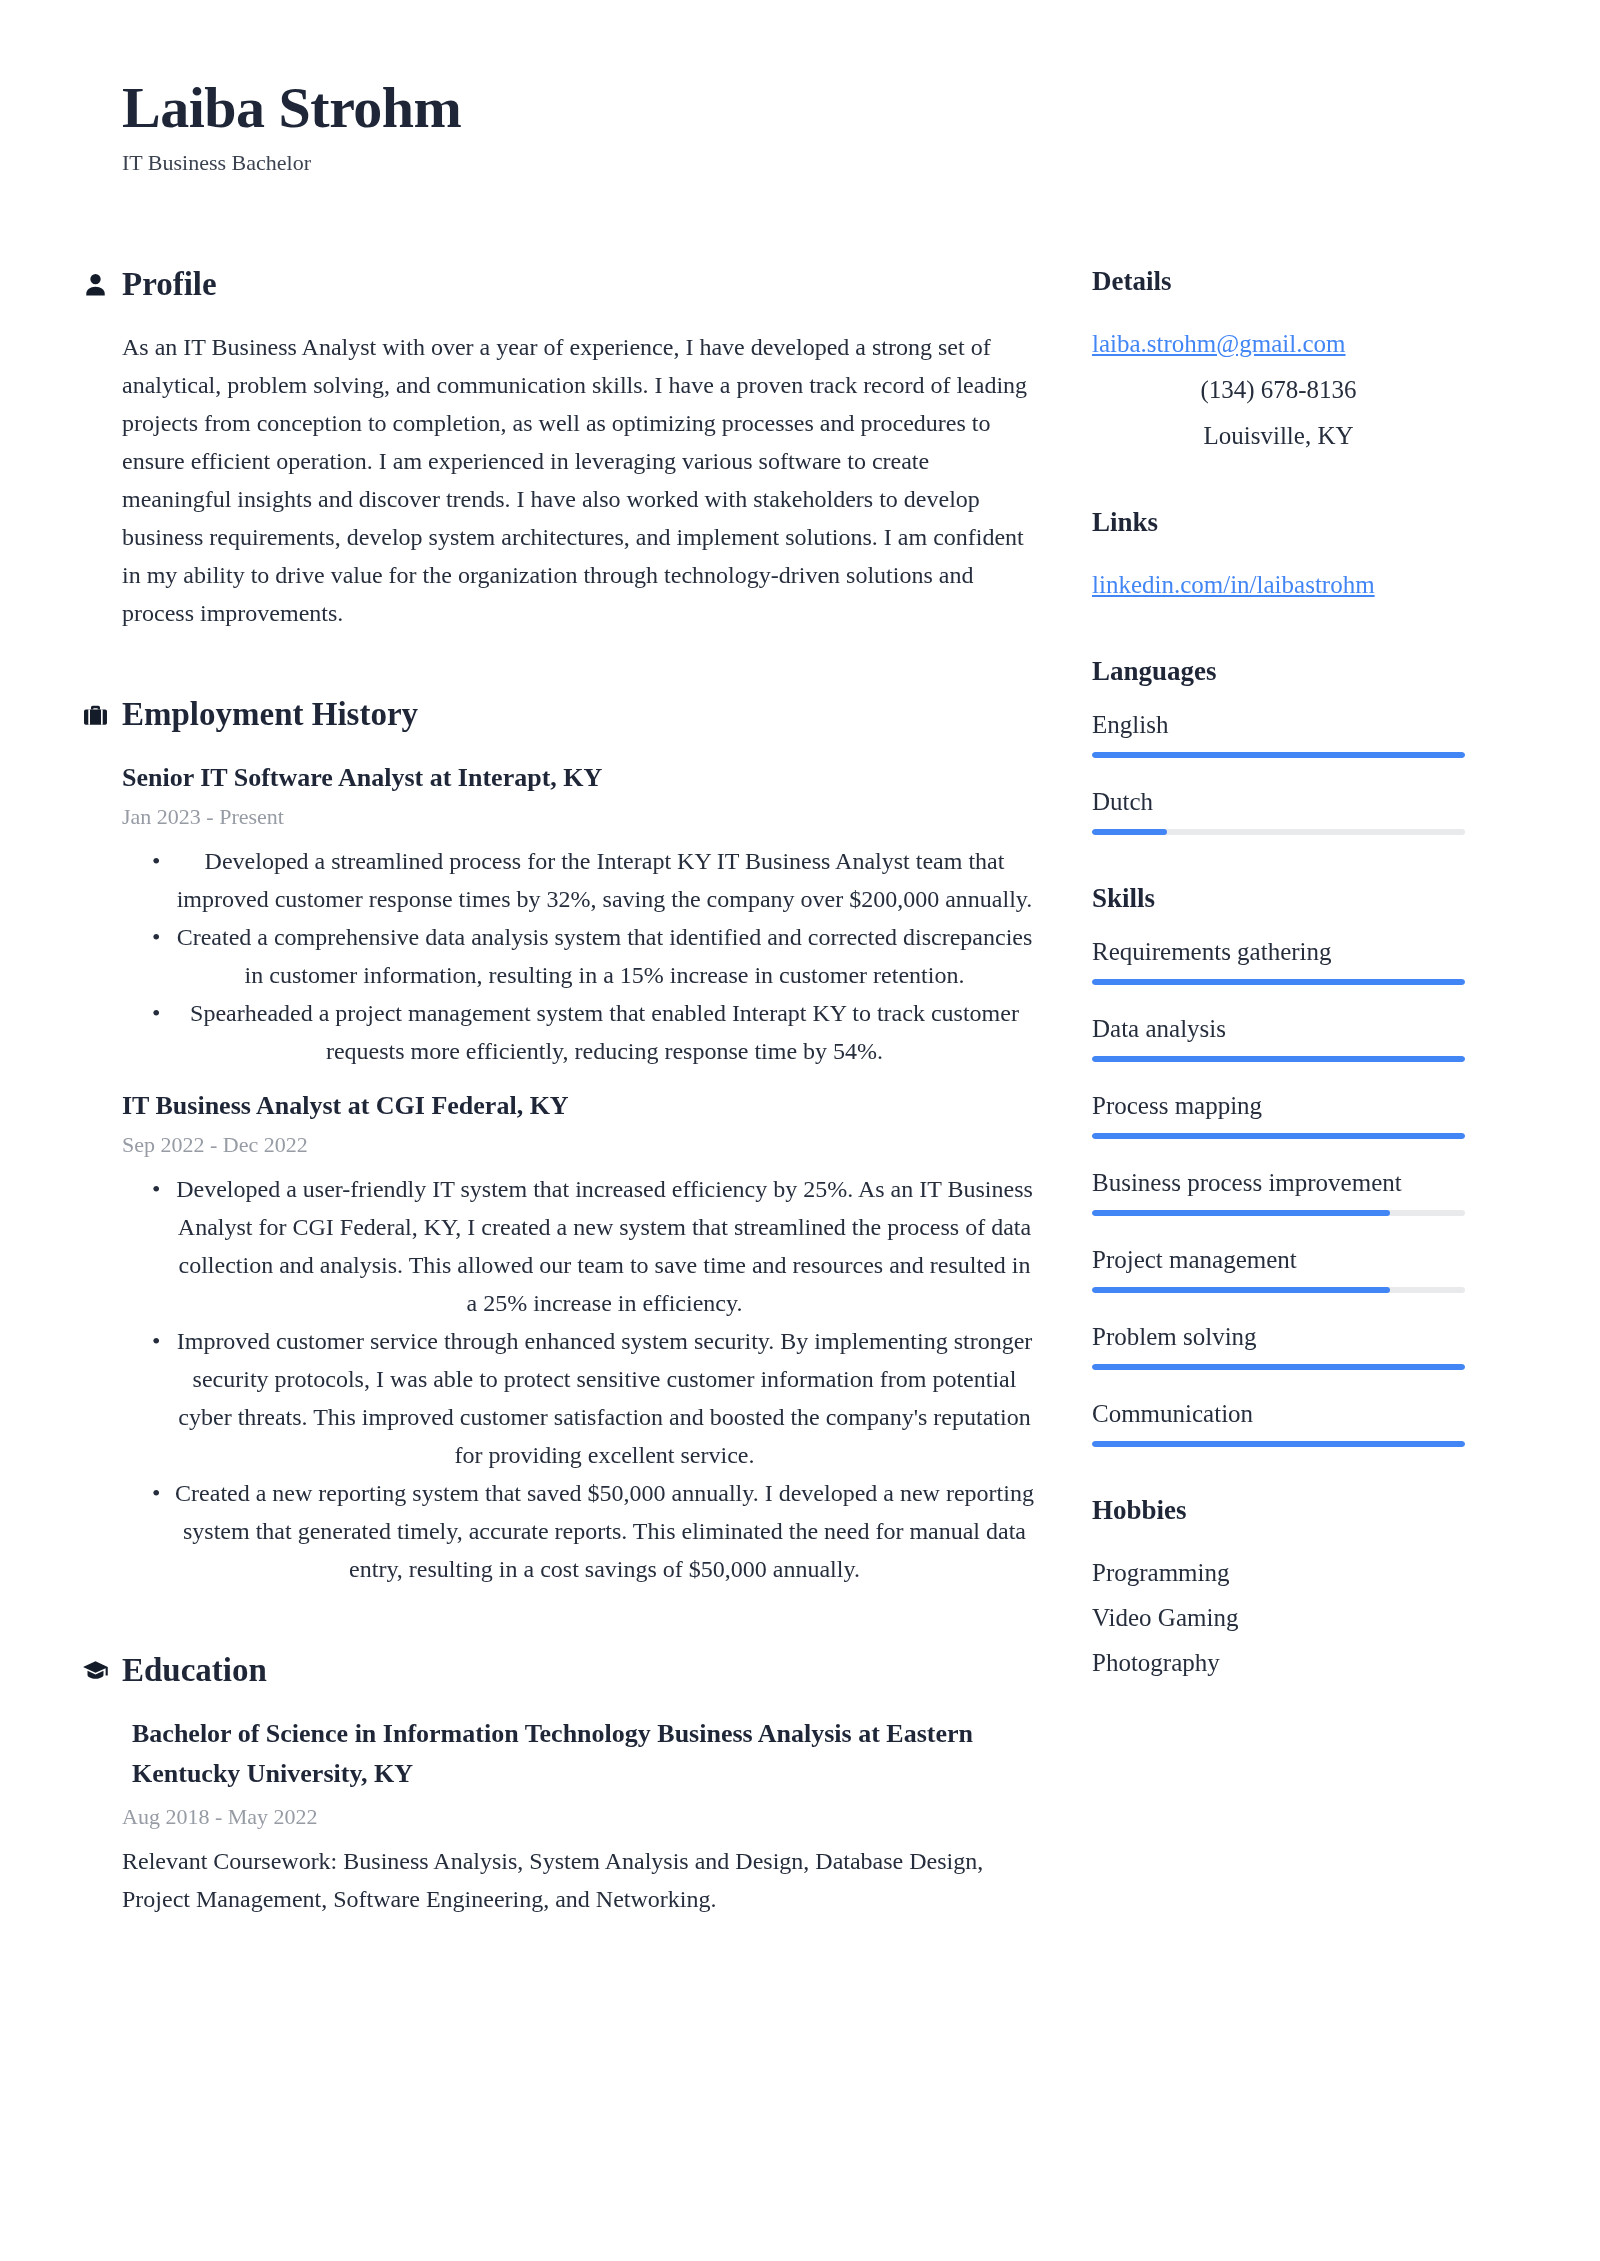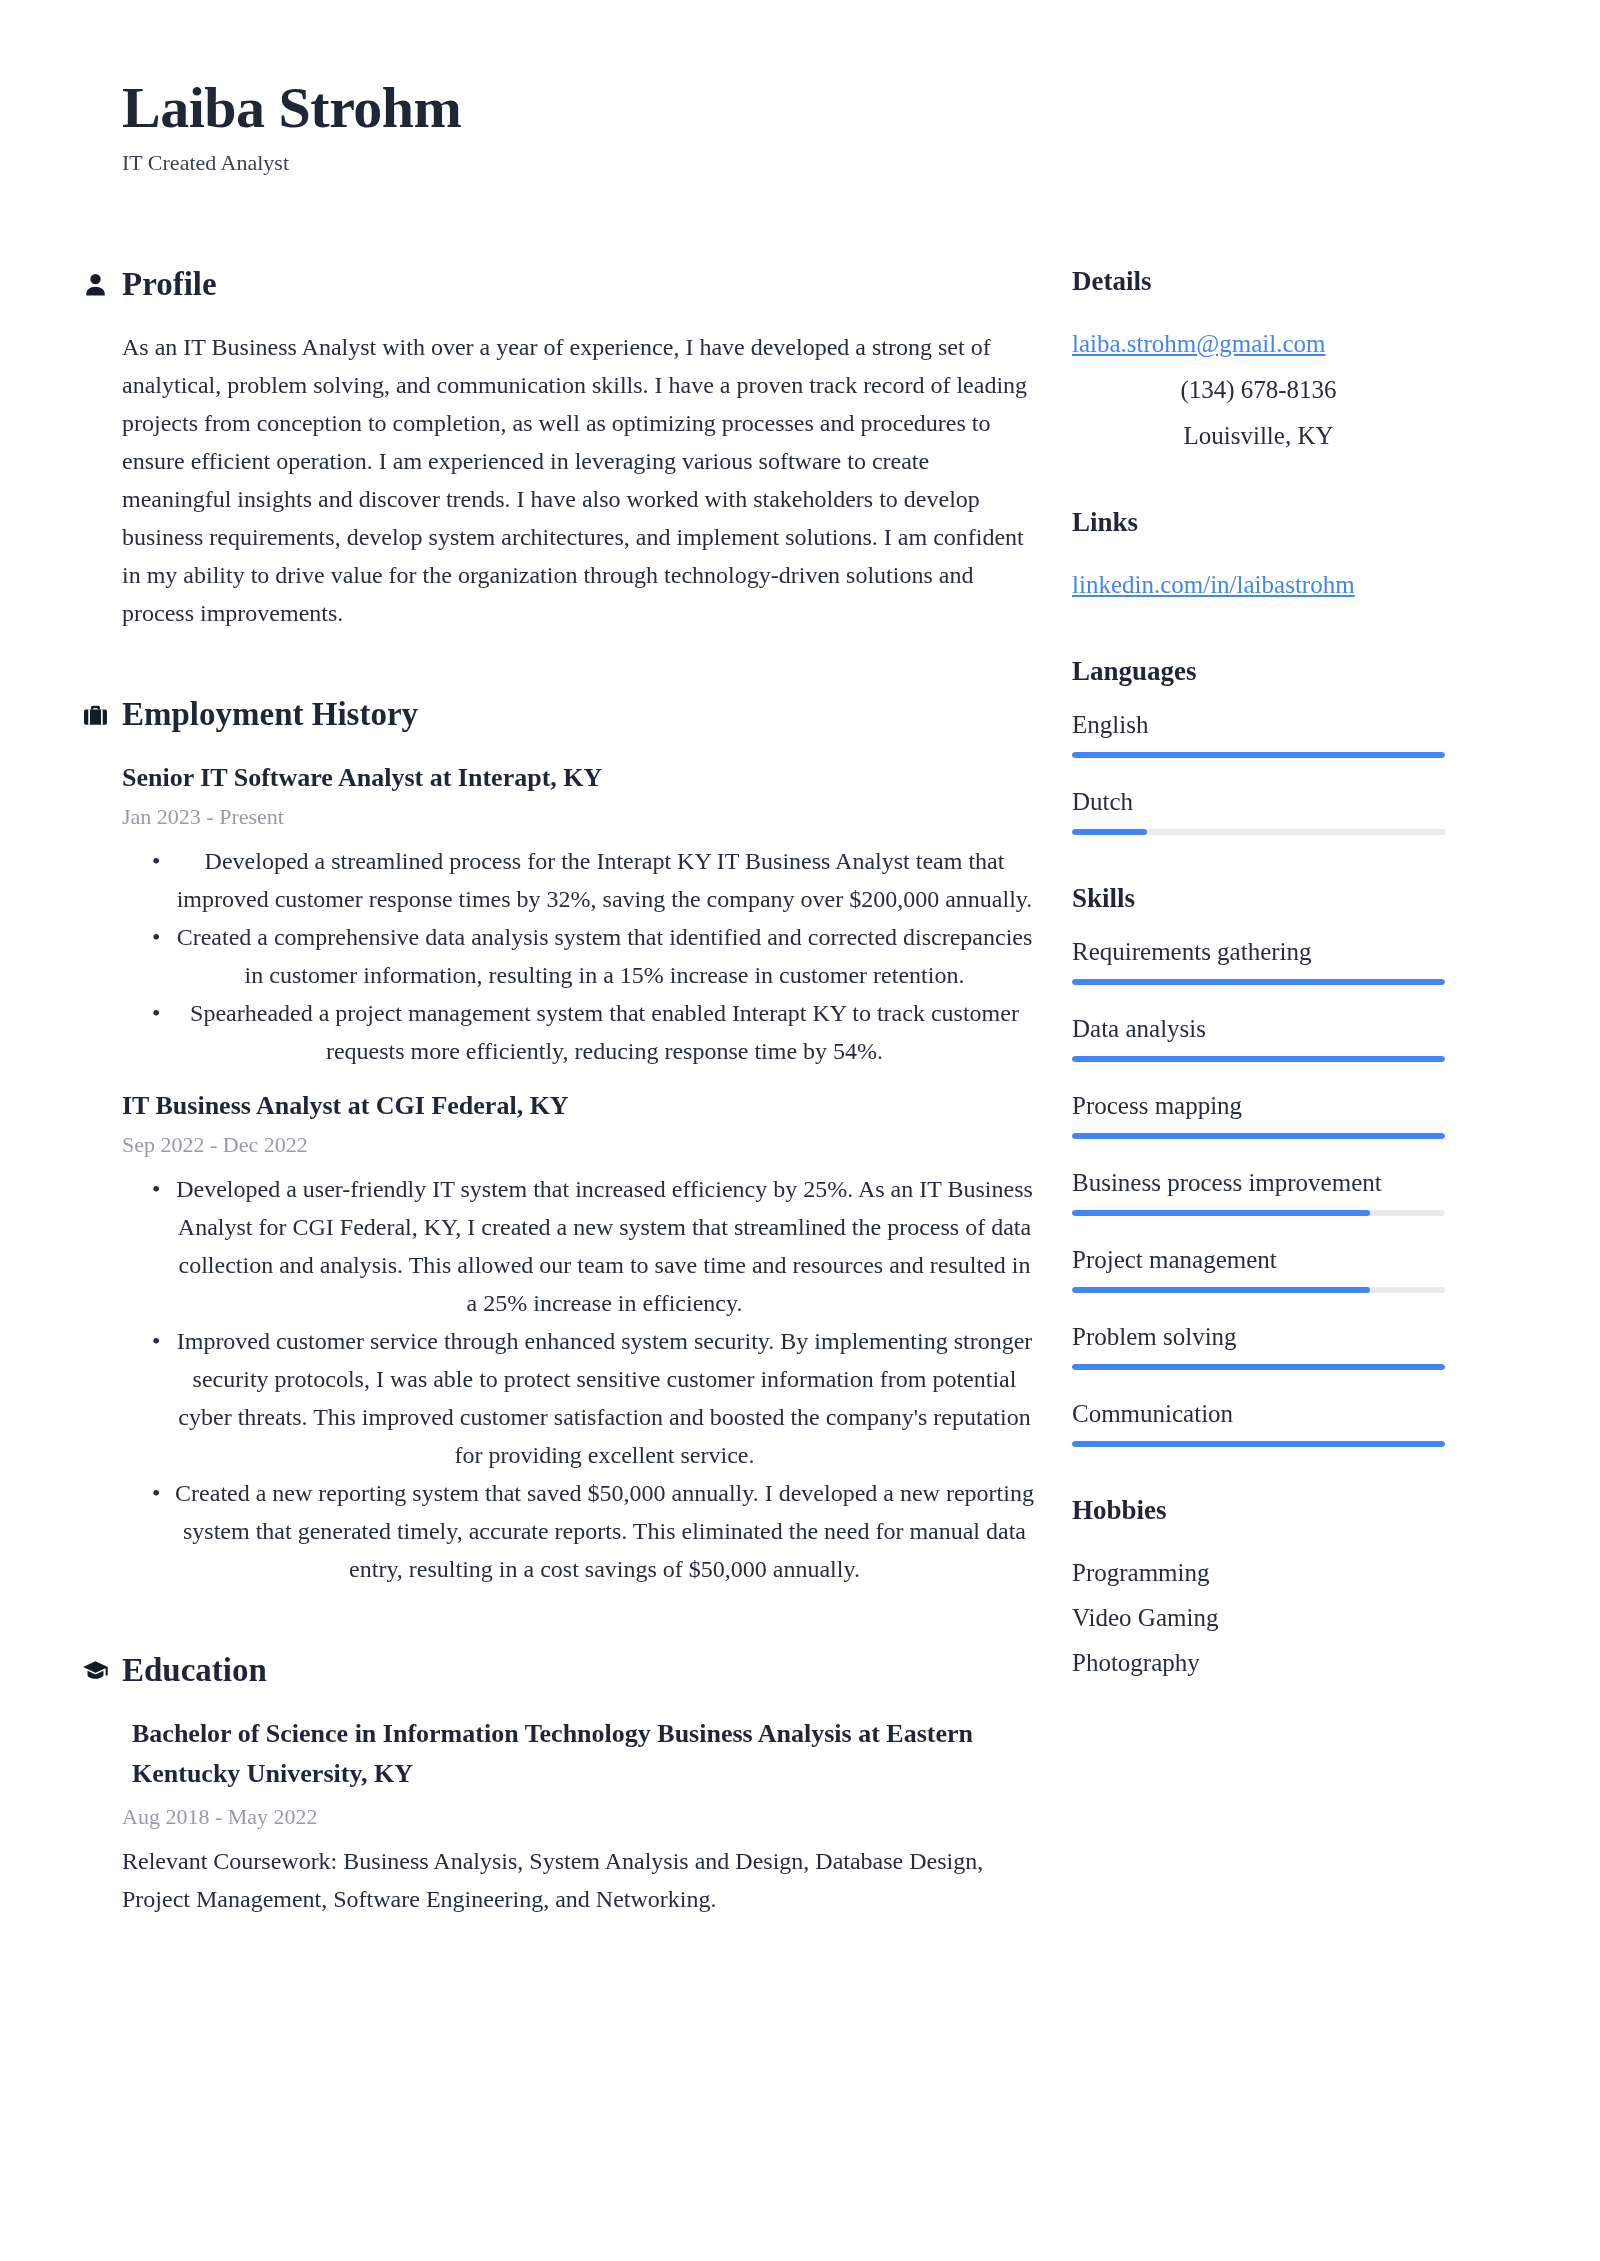--- a/index.html
+++ b/index.html
@@ -9,21 +9,21 @@
     font-family: Liberation Serif, serif; color: #262e3d; position: relative;
   }
   
   .header { padding: 76px 135px 0 122px; }
   .name { font-size: 58px; font-weight: 700; color: #1e2637; letter-spacing: -0.5px; line-height: 1.1; }
   .subtitle { font-size: 22px; color: #3c4350; margin-top: 10px; }
 
   
   .columns { display: flex; align-items: flex-start; padding: 0 135px 0 122px; margin-top: 90px; }
   .main { width: 913px; flex: none; }
-  .aside { width: 373px; flex: none; margin-left: 37px; }
+  .aside { width: 373px; flex: none; margin-left: 57px; }
 
   
   section.block { margin-bottom: 64px; }
   h2.section-h {
     font-size: 33px; font-weight: 700; color: #1e2637;
     margin: 0 0 24px 0; position: relative; line-height: 1.15;
   }
   .section-icon { position: absolute; left: -40px; top: 6px; width: 27px; height: 27px; fill: #141b29; }
   .body-text { font-size: 24px; line-height: 38px; margin: 0; color: #262e3d; }
 
@@ -47,21 +47,21 @@
   .bar-fill { height: 6px; background: #4285f4; border-radius: 3px; width: 0; }
   .hobby-line { font-size: 25px; line-height: 45px; color: #262e3d; }
 </style>
 </head>
 <body>
 
 <div class="page">
 
   <div class="header">
     <div class="name">Laiba Strohm</div>
-    <div class="subtitle">IT Created Analyst</div>
+    <div class="subtitle">IT Business Bachelor</div>
   </div>
 
   <div class="columns">
 
     <div class="main">
 
       <section class="block">
         <h2 class="section-h">
           <svg class="section-icon" viewBox="0 0 24 24" aria-hidden="true">
             <circle cx="12" cy="6.3" r="4.6"></circle>

